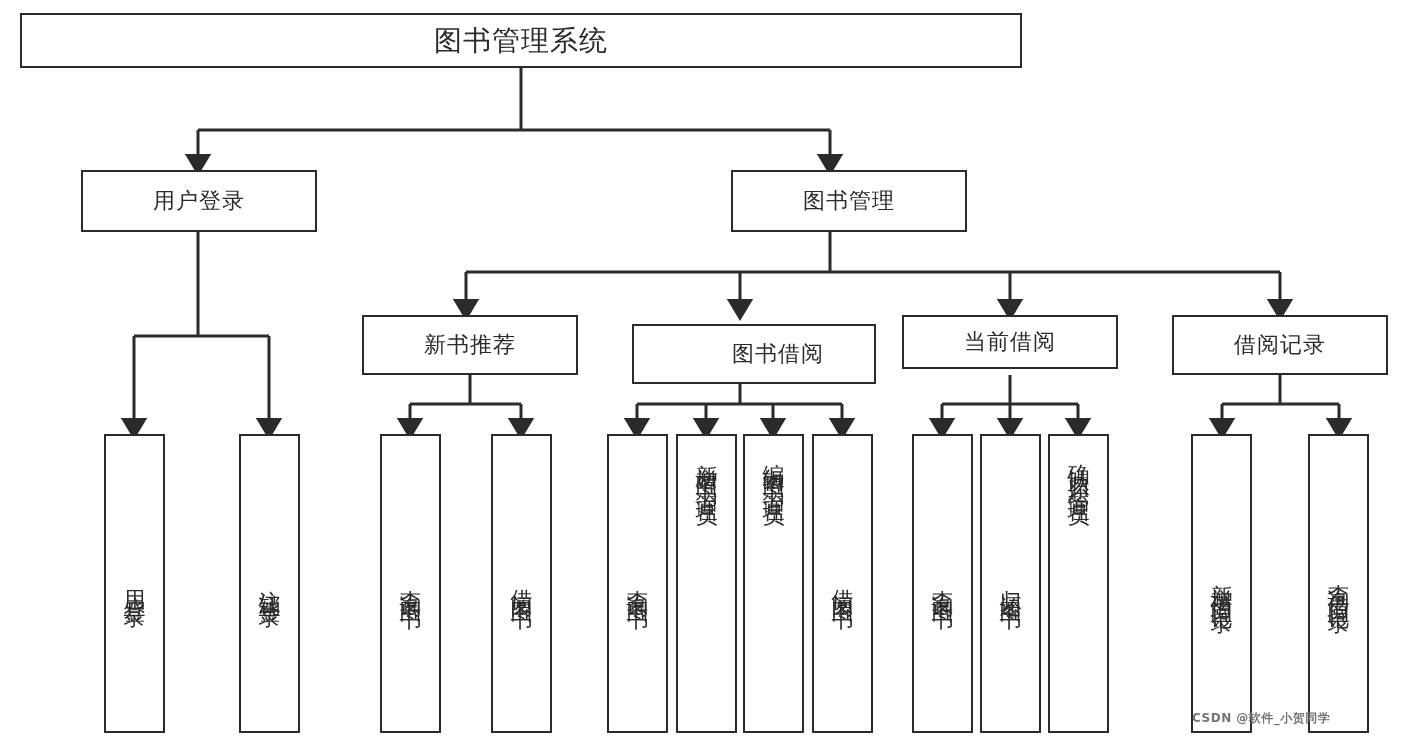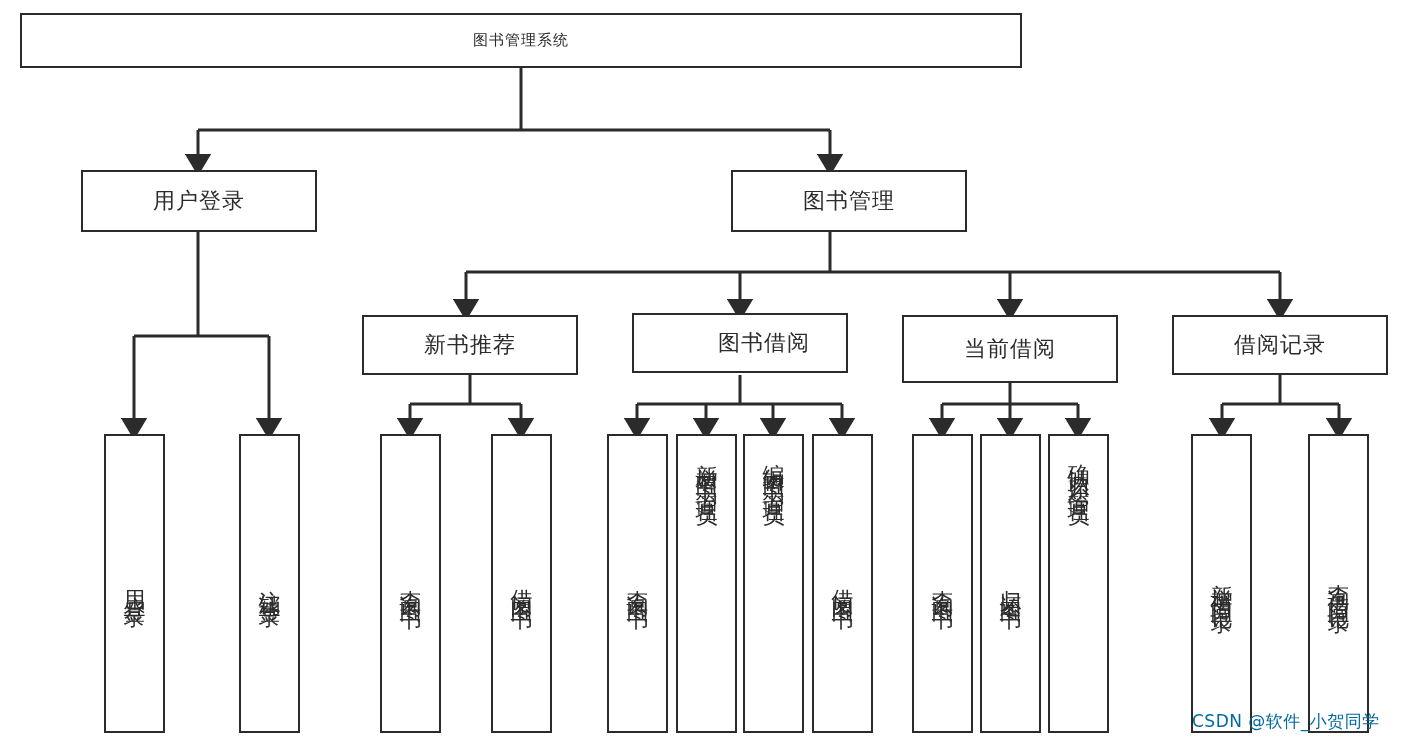--- a/index.html
+++ b/index.html
@@ -22,46 +22,47 @@
     justify-content:center;
     color:#2b2b2b;
   }
   .node .label{
     display:block;
     white-space:nowrap;
     line-height:1.12;
   }
   
   .node.h .label{font-size:22px;letter-spacing:1px;}
-  .node.root .label{font-size:15px;letter-spacing:1px;}
+  .node.root .label{font-size:28px;letter-spacing:1px;}
 
   
   .node.v{
     align-items:flex-start;
     justify-content:center;
     padding-top:10px;
   }
   .node.v .label{
     writing-mode:vertical-rl;
     text-orientation:upright;
     font-size:22px;
     letter-spacing:6px;
     line-height:1;
     white-space:nowrap;
   }
   .node.v.center{align-items:center;padding-top:0;}
 
   .watermark{
     position:absolute;
     left:1192px;top:710px;
-    font-size:17px;
-    color:#0369a1;
+    font-size:12px;
+    color:#737373;
     white-space:nowrap;
     letter-spacing:0.5px;
     pointer-events:none;
+    font-weight:bold;
   }
 </style>
 </head>
 <body>
 
 <div id="canvas">
 
   <svg id="wires" viewBox="0 0 1405 747">
     <defs>
       <marker id="arw" markerWidth="9" markerHeight="9" refX="1.5" refY="4.5" orient="auto" markerUnits="strokeWidth">
@@ -119,24 +120,24 @@
   <div class="node h" style="left:81px;top:170px;width:236px;height:62px;">
     <span class="label">用户登录</span>
   </div>
   <div class="node h" style="left:711px;top:170px;width:236px;height:62px;margin-left:20px;">
     <span class="label">图书管理</span>
   </div>
 
   <div class="node h" style="left:362px;top:315px;width:216px;height:60px;align-items:center;">
     <span class="label">新书推荐</span>
   </div>
-  <div class="node h" style="left:632px;top:313px;width:216px;height:60px;padding-left:48px;">
+  <div class="node h" style="left:632px;top:324px;width:244px;height:60px;padding-left:48px;">
     <span class="label">图书借阅</span>
   </div>
-  <div class="node h" style="left:902px;top:315px;width:216px;height:68px;">
+  <div class="node h" style="left:902px;top:315px;width:216px;height:54px;">
     <span class="label">当前借阅</span>
   </div>
   <div class="node h" style="left:1172px;top:315px;width:216px;height:60px;">
     <span class="label">借阅记录</span>
   </div>
 
   <div class="node v center" style="left:104px;top:434px;width:61px;height:299px;">
     <span class="label">用户登录</span>
   </div>
   <div class="node v center" style="left:239px;top:434px;width:61px;height:299px;">

